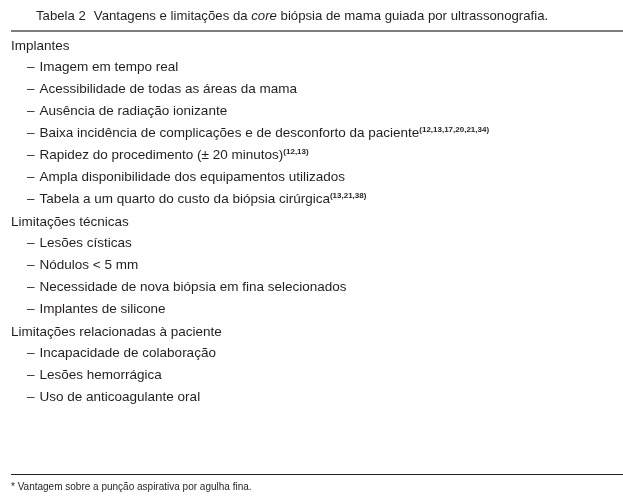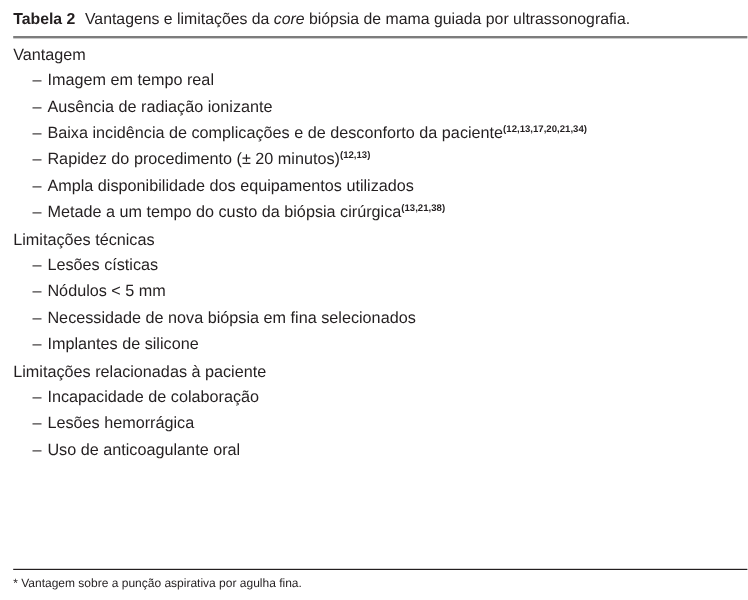--- a/index.html
+++ b/index.html
@@ -1,19 +1,19 @@
 <!DOCTYPE html>
 <html><head>
 <meta charset="utf-8">
 <style>
   html, body { margin: 0; padding: 0; background: #ffffff; }
   body { width: 623px; height: 500px; position: relative; overflow: hidden;
          font-family: "Liberation Sans", sans-serif; color: #231f20; }
   .caption { position: absolute; left: 11px; top: 8px; font-size: 13.2px; white-space: nowrap; }
-  .caption b { font-weight: bold; margin-right: 8px; }
+  .caption b { font-weight: normal; margin-right: 8px; margin-left: 25px; }
   .rule-top { position: absolute; left: 11px; right: 0; top: 30px; height: 2px; background: #7d7d7d; }
   .rule-bottom { position: absolute; left: 11px; right: 0; top: 474px; height: 1px; background: #231f20; }
   .body { position: absolute; left: 11px; top: 36px; right: 0; font-size: 13.5px; }
   .section-title { height: 20px; line-height: 20px; }
   .item { height: 22px; line-height: 22px; padding-left: 16px; white-space: nowrap; }
   .item .dash { margin-right: 5px; }
   sup.ref { font-size: 8px; font-weight: bold; vertical-align: 5px; line-height: 0; }
   .sec { margin-bottom: 2px; }
   .footnote { position: absolute; left: 11px; top: 481px; font-size: 10px; white-space: nowrap; }
 </style>
@@ -22,27 +22,28 @@
 
 <div class="caption">
   <b>Tabela 2</b><span>Vantagens e limitações da </span><i>core</i><span> biópsia de mama guiada por ultrassonografia.</span>
 </div>
 
 <div class="rule-top"></div>
 
 <div class="body">
 
   <div class="sec">
-    <div class="section-title">Vantagem</div>
+    <div class="section-title">Implantes</div>
     <div class="item"><span class="dash">–</span><span>Imagem em tempo real</span></div>
+    <div class="item"><span class="dash">–</span><span>Acessibilidade de todas as áreas da mama</span></div>
     <div class="item"><span class="dash">–</span><span>Ausência de radiação ionizante</span></div>
     <div class="item"><span class="dash">–</span><span>Baixa incidência de complicações e de desconforto da paciente</span><sup class="ref">(12,13,17,20,21,34)</sup></div>
     <div class="item"><span class="dash">–</span><span>Rapidez do procedimento (± 20 minutos)</span><sup class="ref">(12,13)</sup></div>
     <div class="item"><span class="dash">–</span><span>Ampla disponibilidade dos equipamentos utilizados</span></div>
-    <div class="item"><span class="dash">–</span><span>Metade a um tempo do custo da biópsia cirúrgica</span><sup class="ref">(13,21,38)</sup></div>
+    <div class="item"><span class="dash">–</span><span>Tabela a um quarto do custo da biópsia cirúrgica</span><sup class="ref">(13,21,38)</sup></div>
   </div>
 
   <div class="sec">
     <div class="section-title">Limitações técnicas</div>
     <div class="item"><span class="dash">–</span><span>Lesões císticas</span></div>
     <div class="item"><span class="dash">–</span><span>Nódulos &lt; 5 mm</span></div>
     <div class="item"><span class="dash">–</span><span>Necessidade de nova biópsia em fina selecionados</span></div>
     <div class="item"><span class="dash">–</span><span>Implantes de silicone</span></div>
   </div>
 

